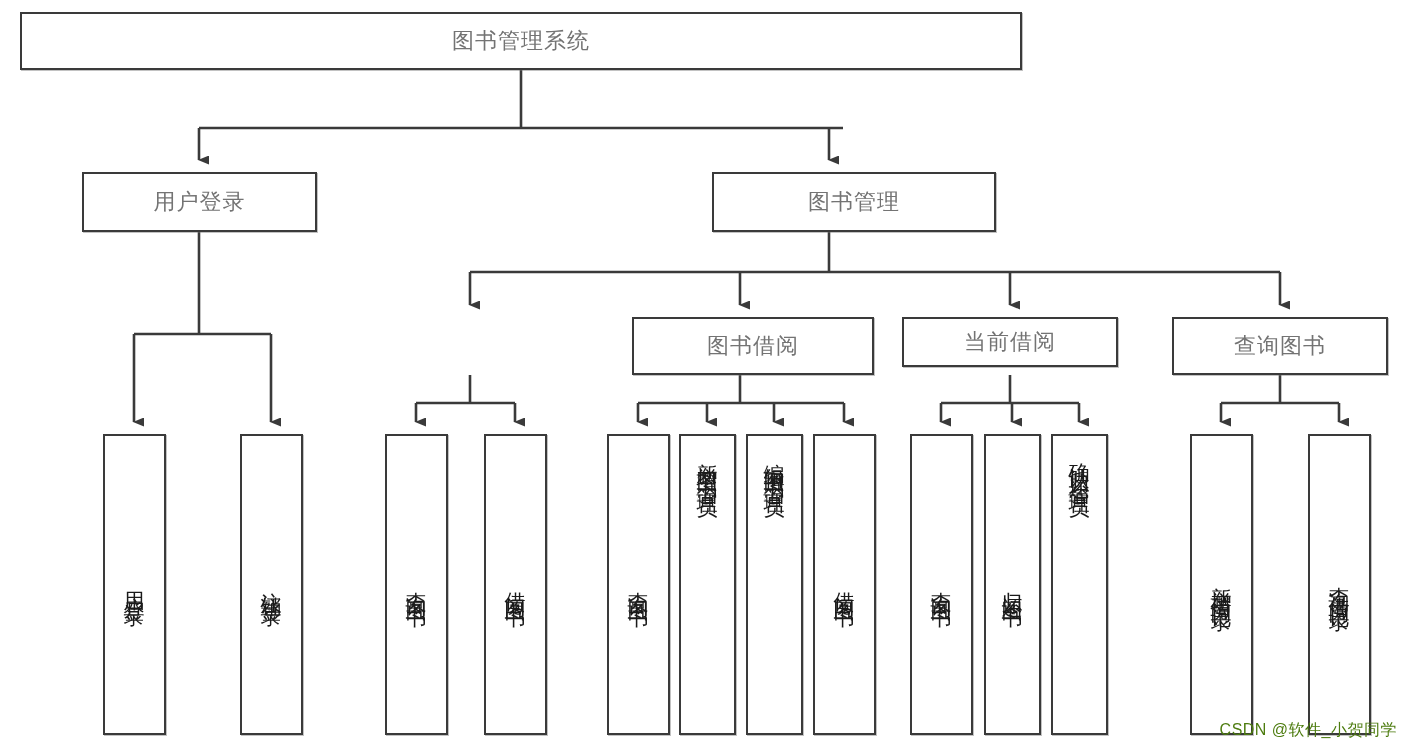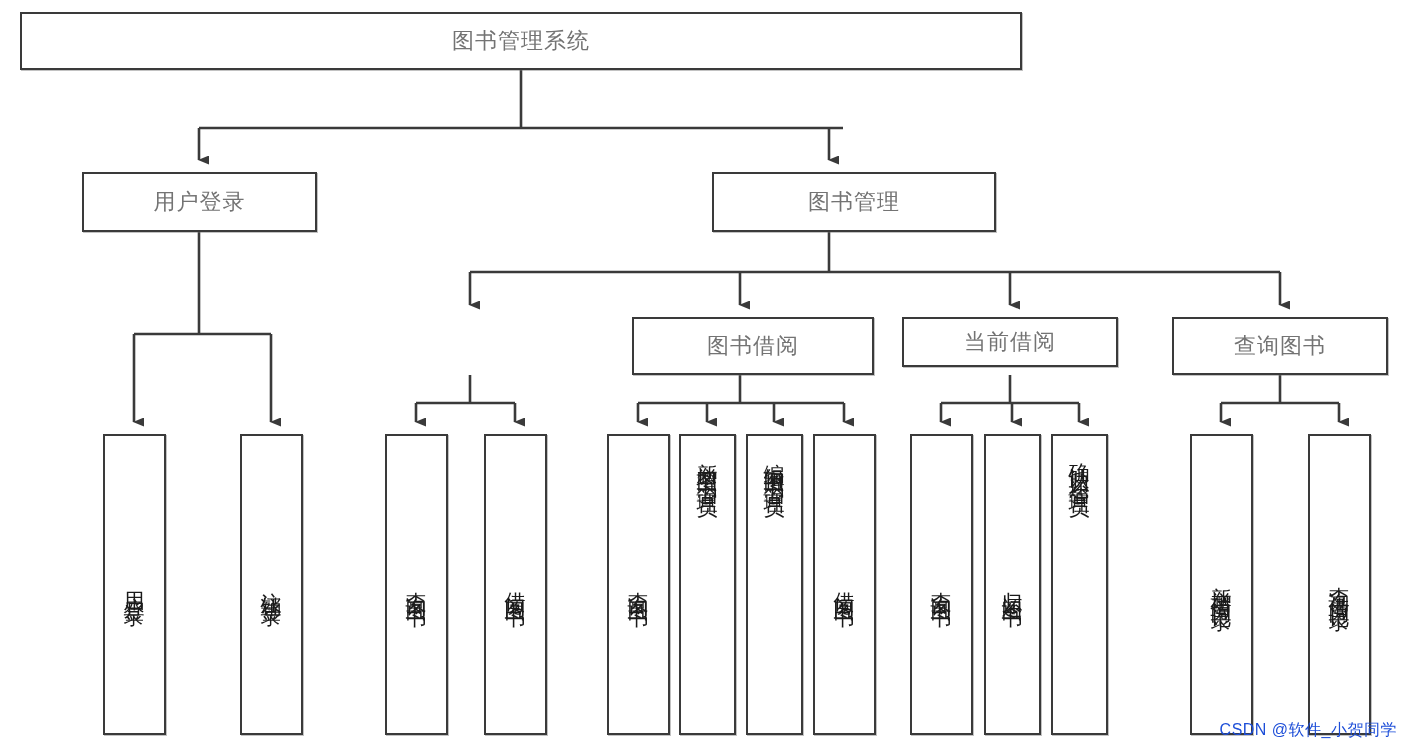--- a/index.html
+++ b/index.html
@@ -65,21 +65,21 @@
   }
   .node-box.leaf.leaf-centered {
     align-items: center;
     padding-top: 0;
   }
   .watermark {
     position: absolute;
     right: 8px;
     bottom: 6px;
     font-size: 16px;
-    color: #1d4ed8;
+    color: #4d7c0f;
     white-space: nowrap;
     letter-spacing: 0.5px;
   }
 </style>
 </head>
 <body>
 
 <div id="diagram-root">
 
   <svg class="diagram-canvas" viewBox="0 0 1405 747" aria-hidden="true">

